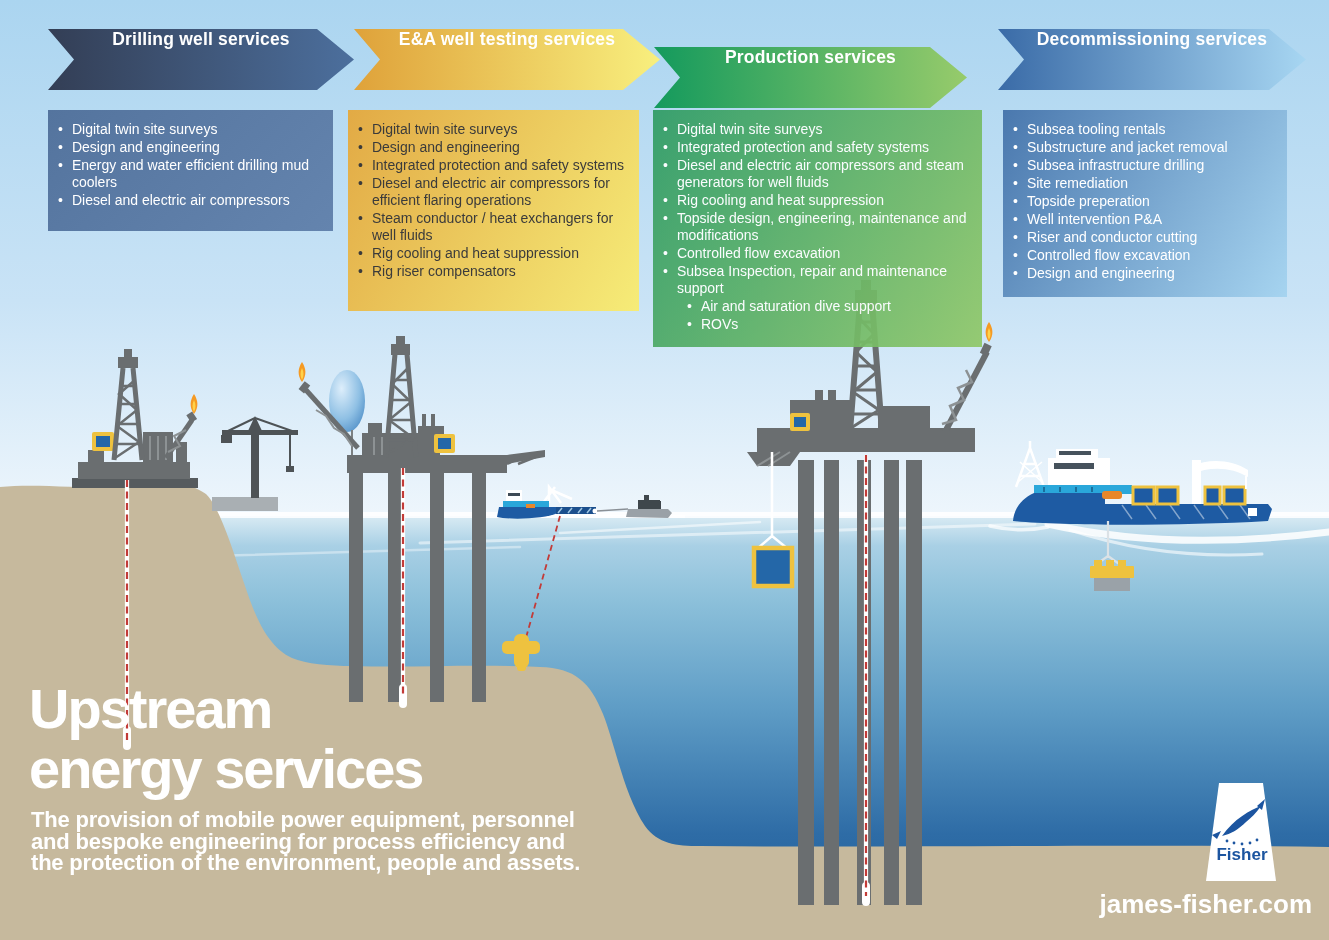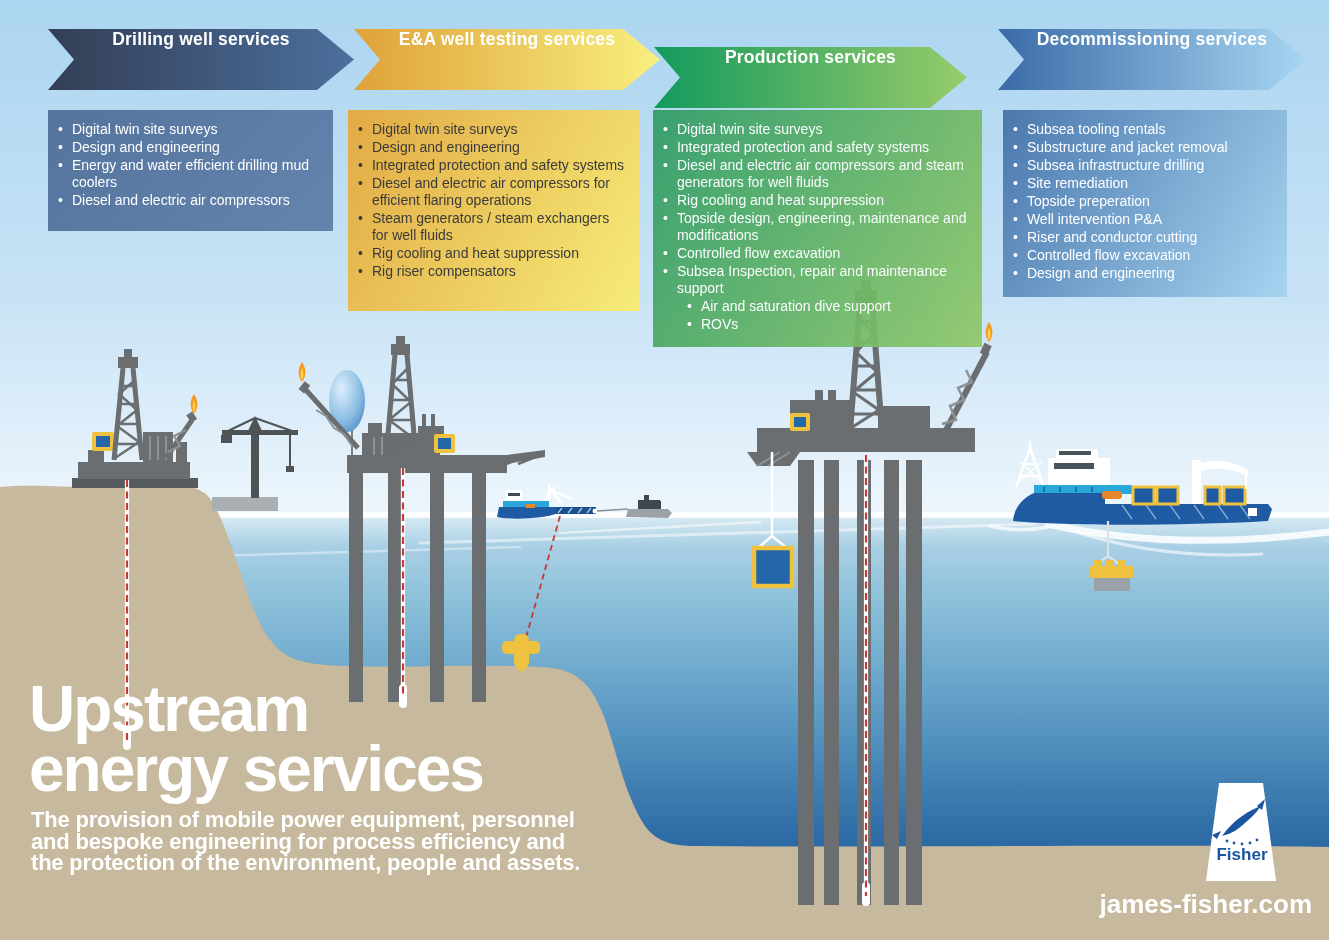--- a/index.html
+++ b/index.html
@@ -25,21 +25,21 @@
   .box ul{margin:0;padding:0;list-style:none;}
   .box li{display:flex;gap:9px;margin:1px 0;}
   .box li .dot{flex:0 0 auto;line-height:16px;}
   .box li.sub{margin-left:24px;}
   .b1{left:48px;width:263px;min-height:101px;background:linear-gradient(135deg,var(--drill-box1,#54749e),var(--drill-box2,#6484ae));}
   .b2{left:348px;width:269px;min-height:181px;background:linear-gradient(120deg,var(--test-box1,#e2aa45),var(--test-box2,#f6ec78));color:var(--dark-text,#3b3b3b);}
   .b3{left:653px;width:307px;min-height:217px;background:linear-gradient(120deg,var(--prod-box1,#2f9c64),var(--prod-box2,#90c868));opacity:.92;}
   .b4{left:1003px;width:262px;min-height:167px;background:linear-gradient(120deg,var(--decom-box1,#4a78ae),var(--decom-box2,#a6d4f0));}
   
   .title{position:absolute;left:29px;top:679px;color:#fff;font-weight:700;
-         font-size:64px;line-height:60px;letter-spacing:-2px;}
+         font-size:56px;line-height:60px;letter-spacing:-2px;}
   .subtitle{position:absolute;left:31px;top:809px;color:#fff;font-weight:700;
             font-size:22px;line-height:21.5px;letter-spacing:-.2px;}
   .url{position:absolute;right:17px;top:889px;color:var(--website-text,#fff);font-weight:700;font-size:26px;}
 </style>
 </head>
 <body>
 
 <div class="stage">
 
   <svg class="scene" width="1329" height="940" viewBox="0 0 1329 940">
@@ -345,21 +345,21 @@
         <li>
           <span class="dot">•</span>
           <span class="txt">Integrated protection and safety systems</span>
         </li>
         <li>
           <span class="dot">•</span>
           <span class="txt">Diesel and electric air compressors for efficient flaring operations</span>
         </li>
         <li>
           <span class="dot">•</span>
-          <span class="txt">Steam generators / steam exchangers for well fluids</span>
+          <span class="txt">Steam conductor / heat exchangers for well fluids</span>
         </li>
         <li>
           <span class="dot">•</span>
           <span class="txt">Rig cooling and heat suppression</span>
         </li>
         <li>
           <span class="dot">•</span>
           <span class="txt">Rig riser compensators</span>
         </li>
       </ul>

